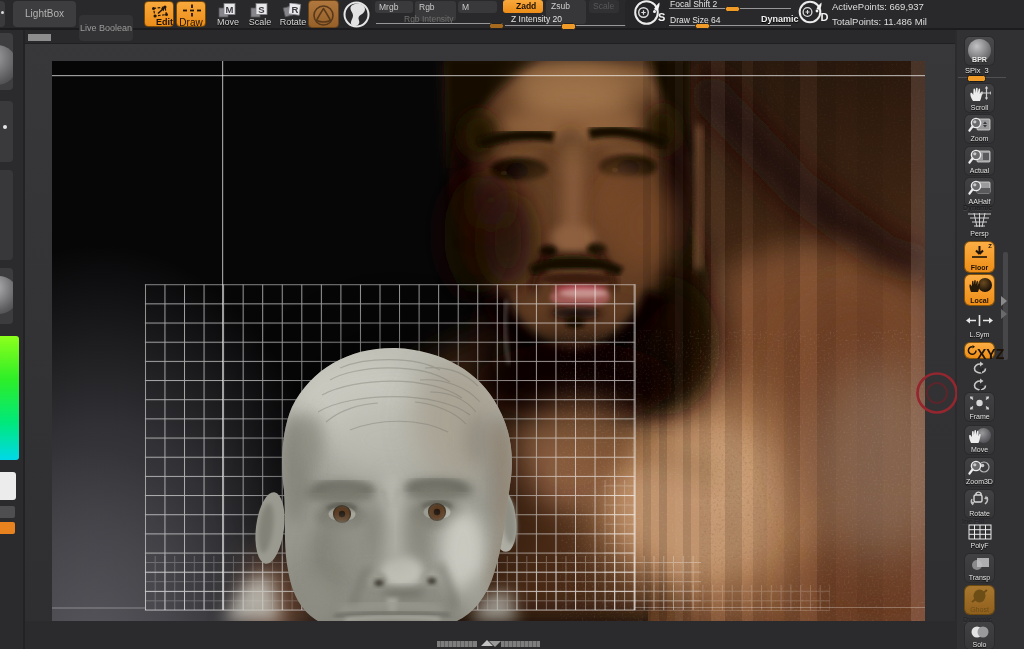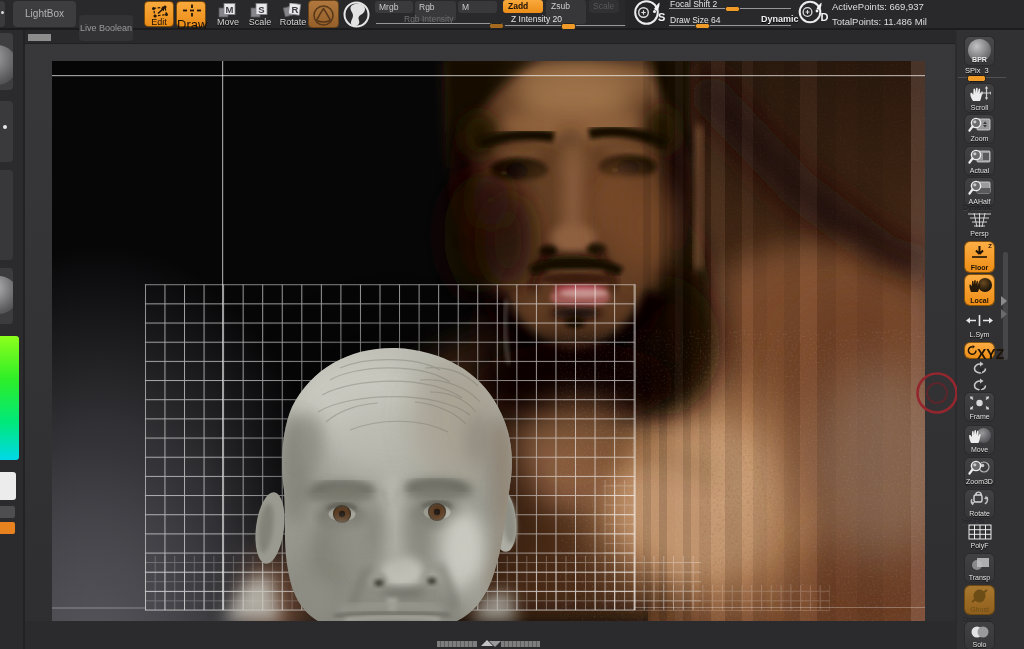--- a/index.html
+++ b/index.html
@@ -381,34 +381,34 @@
   <div class="tb" style="left:144px;top:1px;width:30px;height:26px;background:linear-gradient(#f9a93c,#ec8d18);border:1px solid #7a4a08;box-sizing:border-box;">
     <svg class="ic" style="left:5px;top:2px" width="20" height="14" viewBox="0 0 20 14">
       <path d="M3.5,4.5 L15,3 L16.5,10.5 L5,12 Z" fill="none" stroke="#20160a" stroke-width="1.2" stroke-dasharray="2.6 1.6"></path>
       <circle cx="3.5" cy="4.5" r="1.5" fill="#20160a"></circle>
           <circle cx="15" cy="3" r="1.5" fill="#20160a"></circle>
       <circle cx="5" cy="12" r="1.5" fill="#20160a"></circle>
           <circle cx="16.5" cy="10.5" r="1.5" fill="#20160a"></circle>
       <path d="M8,9.5 L13.5,4.5" stroke="#20160a" stroke-width="1.5"></path>
           <path d="M14.8,3.4 L10.8,4.6 L13.6,7.2 Z" fill="#20160a"></path>
     </svg>
-    <div class="abs" style="left:0;top:15px;width:100%;text-align:center;font-size:9px;color:#1c1208;">Edit</div>
+    <div class="abs" style="left:0;top:15px;width:100%;text-align:right;font-size:9px;color:#1c1208;font-weight:bold;">Edit</div>
   </div>
 
   <div class="tb" style="left:176px;top:1px;width:30px;height:26px;background:linear-gradient(#f9a93c,#ec8d18);border:1px solid #7a4a08;box-sizing:border-box;">
     <svg class="ic" style="left:5px;top:2px" width="20" height="14" viewBox="0 0 20 14">
       <g stroke="#20160a" stroke-width="1.8">
         <path d="M10,0.5 L10,4"></path>
             <path d="M10,9 L10,12.5"></path>
             <path d="M1,6.5 L5,6.5"></path>
             <path d="M8,6.5 L12,6.5"></path>
             <path d="M15,6.5 L19,6.5"></path>
       </g>
     </svg>
-    <div class="abs" style="left:0;top:15px;width:100%;text-align:center;font-size:13px;color:#1c1208;">Draw</div>
+    <div class="abs" style="left:0;top:15px;width:100%;text-align:center;font-size:10px;color:#1c1208;">Draw</div>
   </div>
 
   <div class="abs" style="left:218px;top:3px;">
     <svg width="19" height="15" viewBox="0 0 19 15">
       <rect x="1" y="5" width="9" height="9" fill="#86868a" stroke="#55555a" stroke-width="0.8"></rect>
       <rect x="6" y="0.5" width="11" height="11" fill="#e9e9ec" stroke="#808085" stroke-width="0.8"></rect>
       <text x="11.5" y="9.5" font-size="9.5" font-weight="bold" fill="#3a3a40" text-anchor="middle" font-family="Liberation Sans">M</text>
     </svg>
   </div>
   <div class="abs" style="left:215px;top:17px;width:26px;text-align:center;font-size:9px;color:#d6d6d6;text-shadow:0 1px 1px #000;">Move</div>
@@ -447,21 +447,21 @@
   </div>
 
   <div class="tb" style="left:375px;top:1px;width:38px;height:12px;background:#3a3a3c;border-radius:3px;color:#c9c9c9;font-size:8.5px;line-height:12px;padding-left:4px;box-sizing:border-box;">Mrgb</div>
   <div class="tb" style="left:415px;top:1px;width:41px;height:20px;background:#39393b;border-radius:3px;color:#c9c9c9;font-size:8.5px;line-height:12px;padding-left:4px;box-sizing:border-box;">Rgb</div>
   <div class="tb" style="left:458px;top:1px;width:39px;height:12px;background:#39393b;border-radius:3px;color:#c9c9c9;font-size:8.5px;line-height:12px;padding-left:4px;box-sizing:border-box;">M</div>
 
   <div class="abs" style="left:376px;top:14px;font-size:8.5px;color:#6f6f6f;margin-left:28px;">Rgb Intensity</div>
   <div class="abs" style="left:376px;top:22.5px;width:127px;height:1px;background:#97979a;"></div>
   <div class="abs" style="left:489px;top:22.5px;width:12.5px;height:4.5px;border-radius:2.5px;background:#a56a1e;border:1px solid #222;"></div>
 
-  <div class="tb" style="left:503px;top:0px;width:40px;height:13px;background:linear-gradient(#f9a93c,#ec8d18);border-radius:3px;color:#1c1208;font-size:8.5px;font-weight:bold;line-height:13px;padding-left:5px;box-sizing:border-box;">Zadd</div>
+  <div class="tb" style="left:503px;top:0px;width:40px;height:13px;background:linear-gradient(#f9a93c,#ec8d18);border-radius:3px;color:#1c1208;font-size:8.5px;font-weight:bold;line-height:13px;padding-left:13px;box-sizing:border-box;">Zadd</div>
   <div class="tb" style="left:546px;top:0px;width:40px;height:24px;background:#37373a;border-radius:3px;color:#cecece;font-size:8.5px;line-height:13px;padding-left:5px;box-sizing:border-box;">Zsub</div>
   <div class="tb" style="left:589px;top:0px;width:30px;height:13px;background:#313134;border-radius:3px;color:#58585a;font-size:8.5px;line-height:13px;padding-left:4px;box-sizing:border-box;">Scale</div>
 
   <div class="abs" style="left:511px;top:14px;font-size:8.5px;color:#e4e4e4;">Z Intensity 20</div>
   <div class="abs" style="left:505px;top:24.5px;width:127px;height:1px;background:#97979a;"></div>
   <div class="abs" style="left:561px;top:23px;width:12.5px;height:4.5px;border-radius:2.5px;background:#f09b28;border:1px solid #222;"></div>
 
   <div class="abs" style="left:625px;top:0;width:45px;height:28px;background:#252527;border-radius:4px;"></div>
   <svg class="abs" style="left:630px;top:0px" width="38" height="28" viewBox="0 0 38 28">
     <circle cx="16.5" cy="12.5" r="11.3" fill="none" stroke="#ececec" stroke-width="2"></circle>

